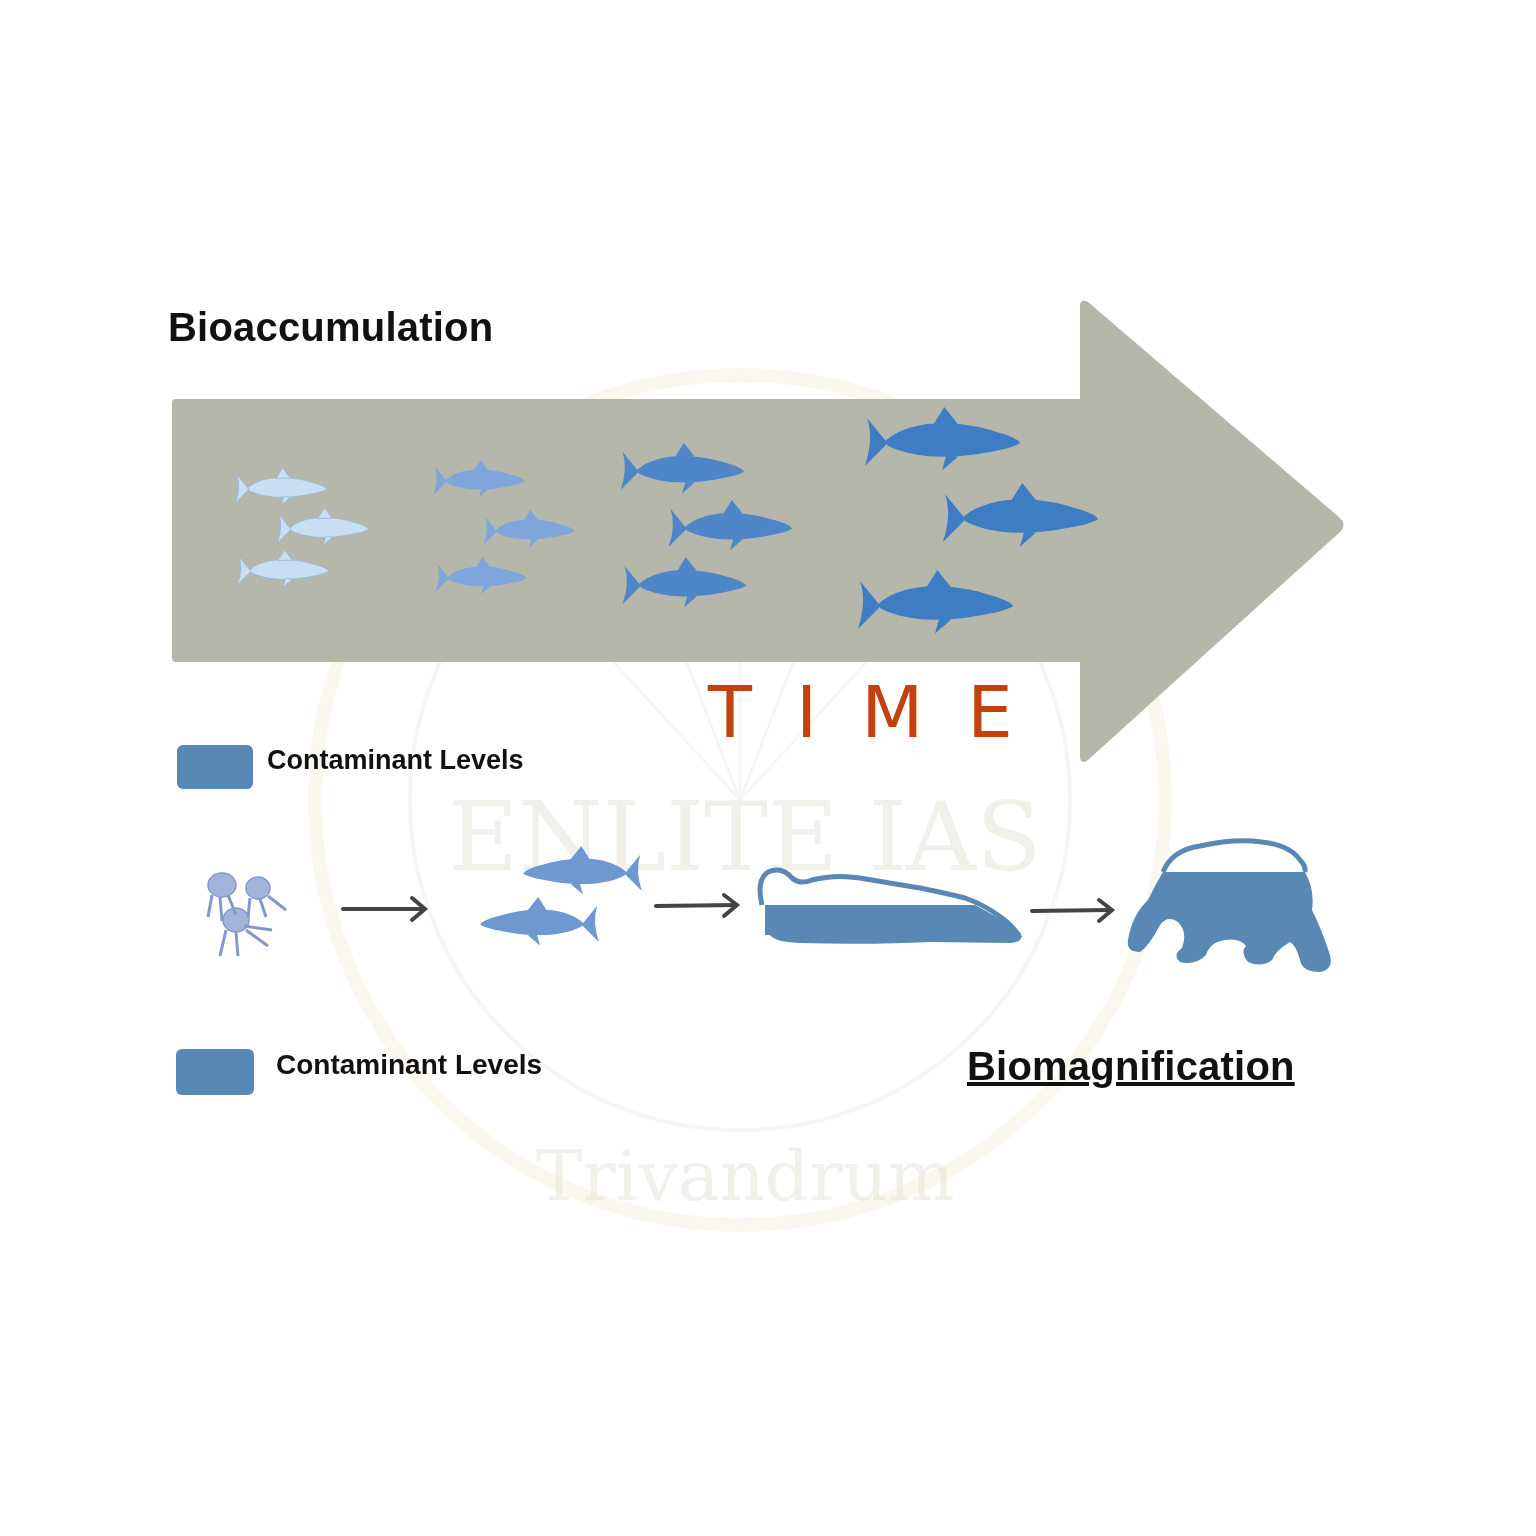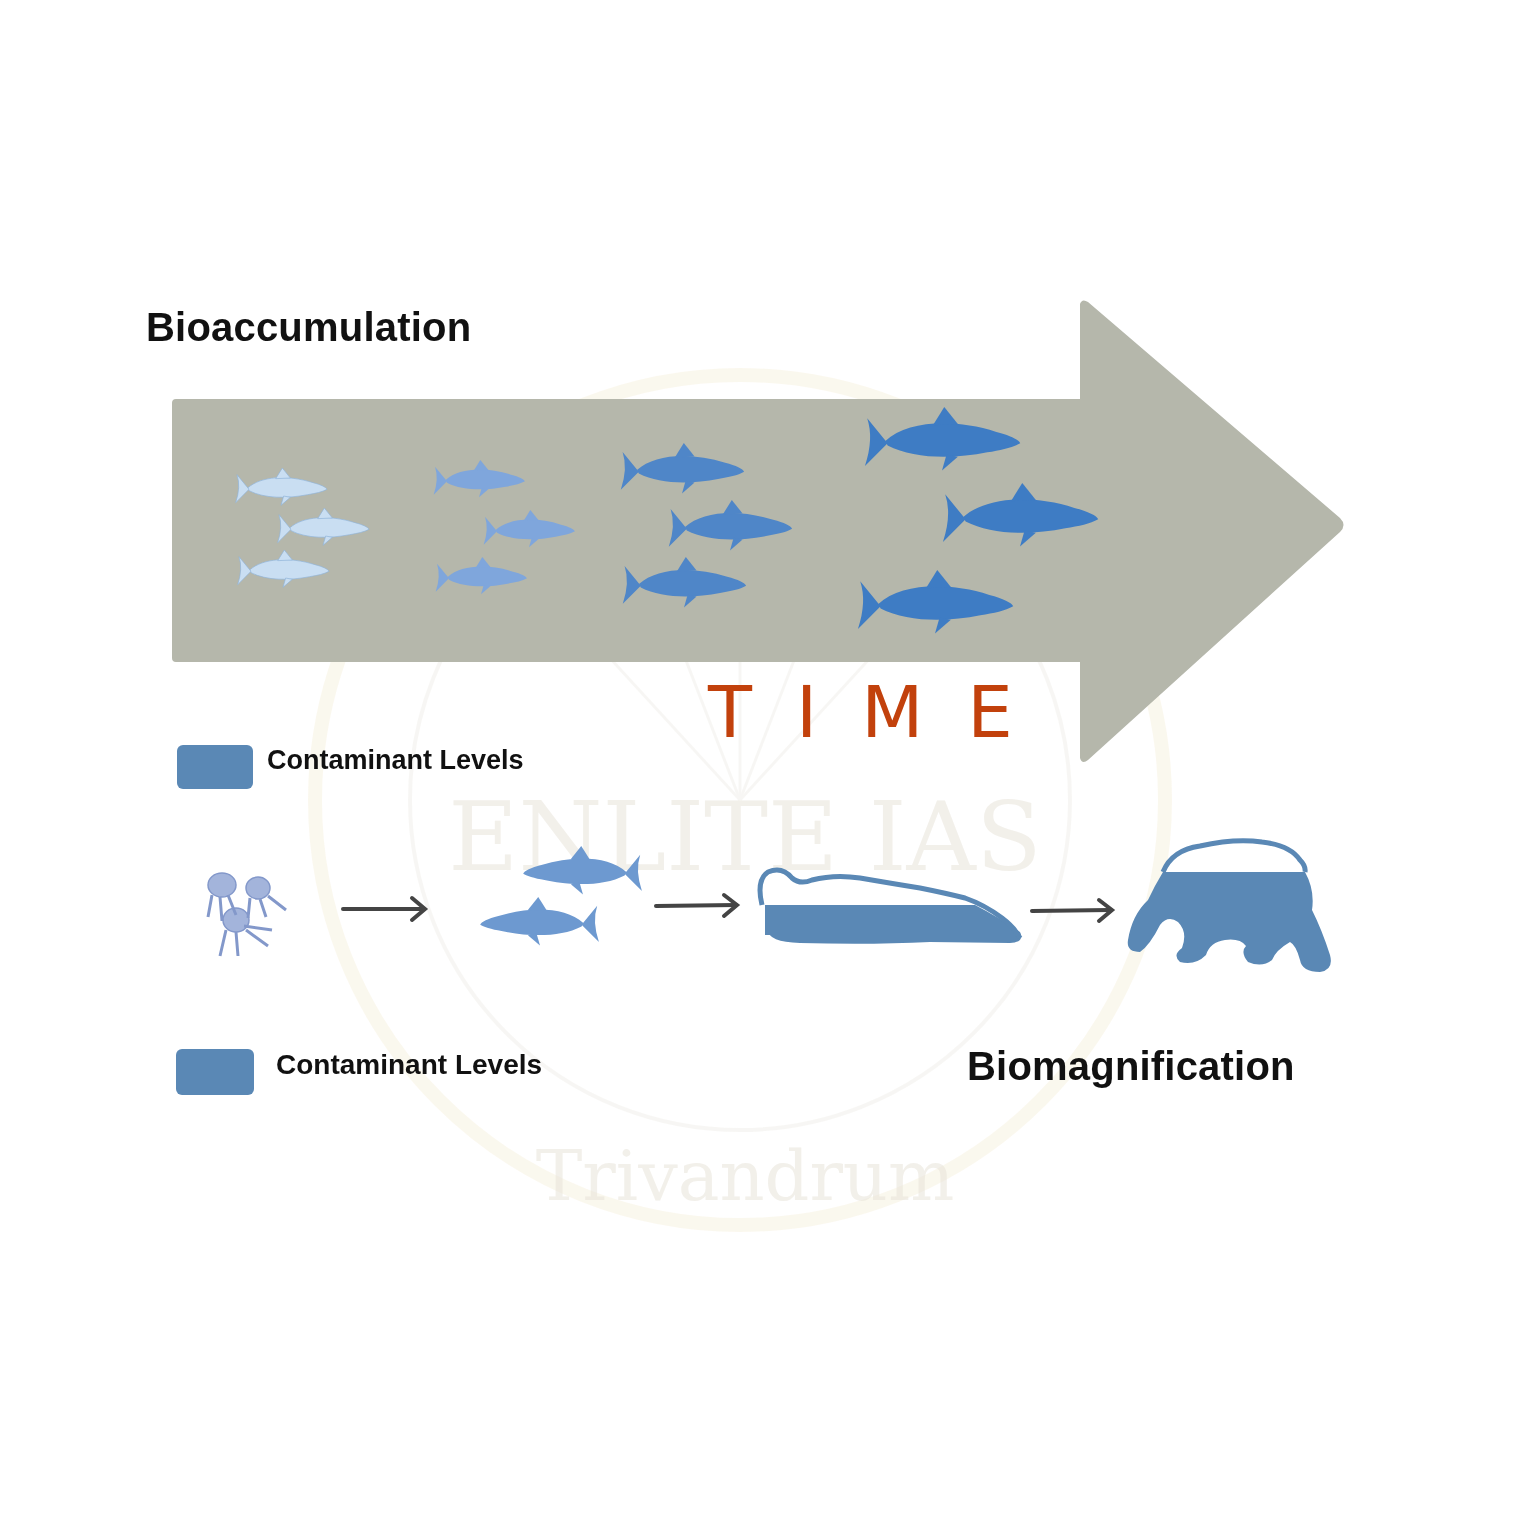--- a/index.html
+++ b/index.html
@@ -25,21 +25,21 @@
       <line x1="740" y1="800" x2="620" y2="490"></line>
       <line x1="740" y1="800" x2="860" y2="490"></line>
       <line x1="740" y1="800" x2="520" y2="560"></line>
       <line x1="740" y1="800" x2="960" y2="560"></line>
     </g>
   </g>
   <text x="745" y="870" text-anchor="middle" font-family="DejaVu Serif, serif" font-size="96" fill="#e8e4da" opacity="0.55">ENLITE IAS</text>
   <text x="745" y="1200" text-anchor="middle" font-family="DejaVu Serif, serif" font-size="70" fill="#e8e4da" opacity="0.55">Trivandrum</text>
 </svg>
 
-<div class="abs title" style="left:146px; top:305px;">Bioaccumulation</div>
+<div class="abs title" style="left:168px; top:305px;">Bioaccumulation</div>
 
 <svg class="abs" style="left:0; top:0;" width="1536" height="1536">
   <path d="M176,399 L1080,399 L1080,304 Q1082,298 1088,302 L1340,518 Q1347,525 1340,532 L1088,760 Q1082,765 1080,758 L1080,662 L176,662 Q172,662 172,658 L172,403 Q172,399 176,399 Z" fill="#b5b7ab"></path>
 </svg>
 
 <svg class="abs" style="left:0; top:0;" width="1536" height="1536">
   <defs>
     <symbol id="fishR" viewBox="0 0 140 60">
       <path d="M20,30 C40,12 80,10 118,22 C130,25 138,29 139,32 C132,36 122,38 110,40 C80,46 45,46 22,34 Z"></path>
       <path d="M22,32 L4,10 Q10,28 2,52 Z"></path>
@@ -127,13 +127,13 @@
     <path d="M1163,872 L1305,872 Q1315,890 1312,910 Q1322,930 1330,955 Q1334,970 1320,972 Q1302,972 1300,960 Q1296,945 1290,942 Q1276,950 1272,960 Q1262,968 1248,962 Q1240,952 1246,946 Q1240,938 1225,940 Q1210,942 1206,955 Q1195,966 1180,962 Q1172,955 1182,948 Q1188,932 1178,922 Q1168,915 1160,925 Q1150,945 1140,952 Q1126,952 1128,940 Q1132,915 1148,900 Q1155,885 1163,872 Z" fill="#5a88b5"></path>
     <path d="M1163,872 Q1172,850 1200,846 Q1235,838 1262,842 Q1290,845 1300,860 Q1306,866 1305,872" fill="none" stroke="#5a88b5" stroke-width="5" stroke-linejoin="round"></path>
   </g>
 </svg>
 
 <div class="abs legend" style="left:176px; top:1049px;">
   <div class="swatch" style="width:78px; height:46px;"></div>
   <span class="legend-text" style="margin-left:22px; font-size:28px;">Contaminant Levels</span>
 </div>
 
-<div class="abs title" style="left:967px; top:1044px;">Biomagnification</div>
+<div class="abs title" style="left:967px; top:1044px;text-decoration:underline;">Biomagnification</div>
 
 </body></html>

